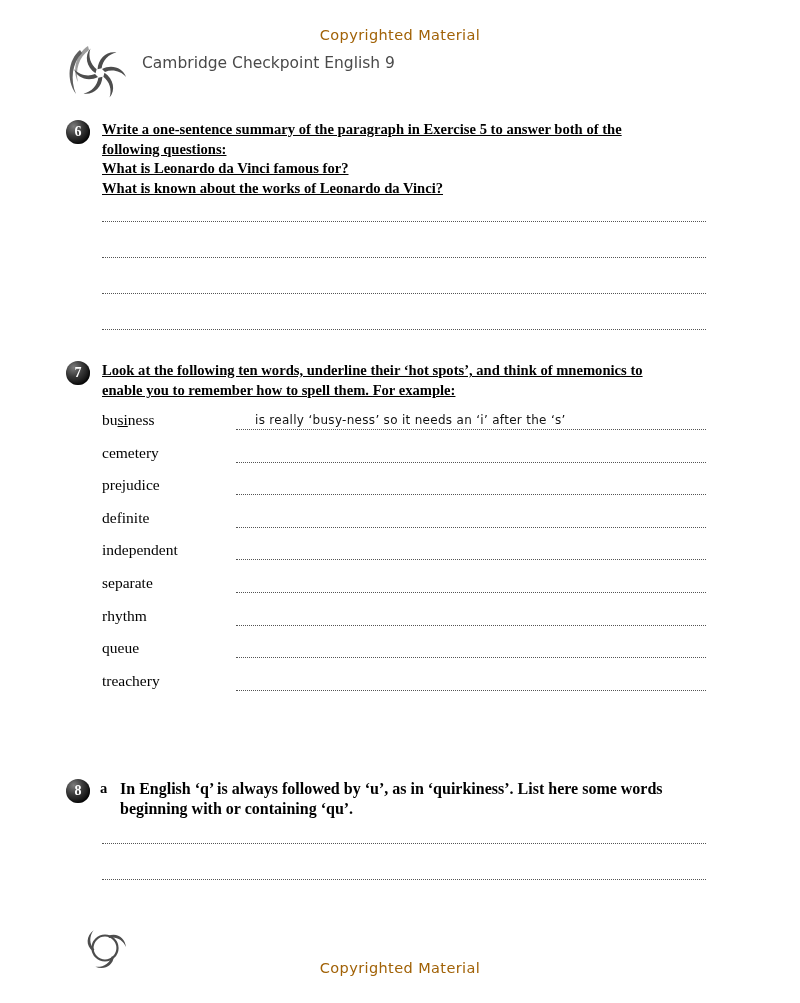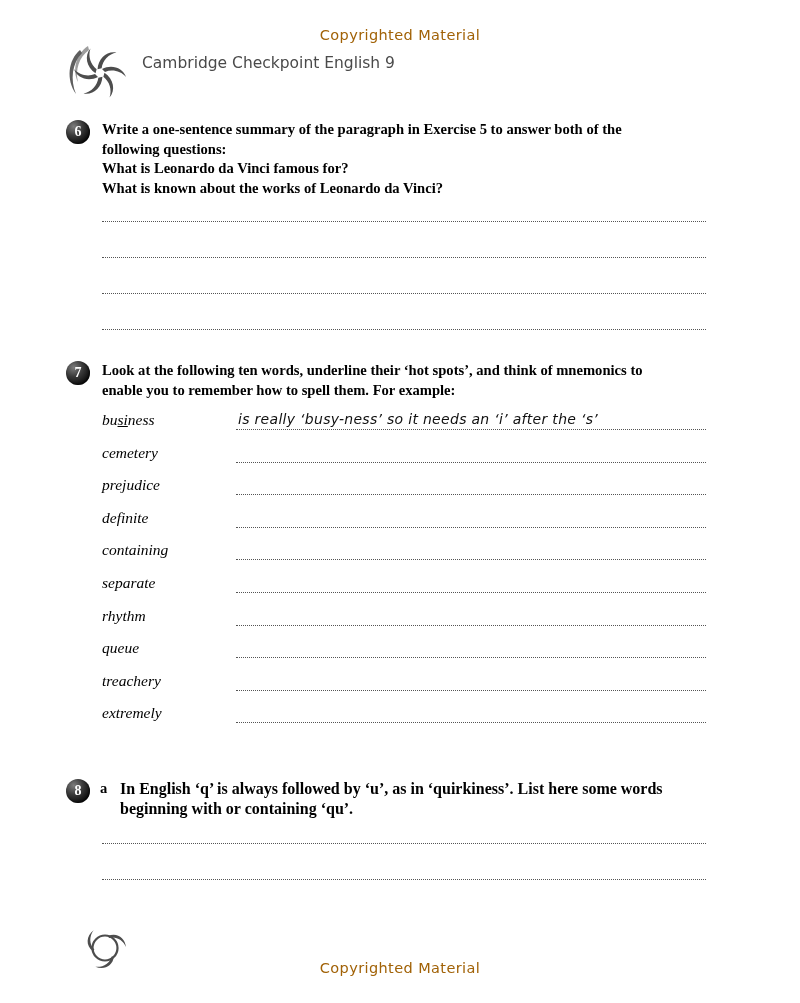--- a/index.html
+++ b/index.html
@@ -75,21 +75,21 @@
     font-size: 14px;
     line-height: 24px;
     text-align: center;
     box-shadow: inset -1px -1px 2px rgba(0,0,0,.6);
   }
   .ex-body {
     margin-left: 36px;
     font-size: 14.6px;
     line-height: 19.5px;
   }
-  .ex-body.bold { font-weight: bold; }
+  .ex-body.bold { font-weight: bold; text-decoration: underline; }
   .ex-line { white-space: nowrap; }
 
   
   .sub-row { display: flex; margin-left: 34px; }
   .sub-label {
     font-weight: bold;
     font-size: 14.6px;
     line-height: 19.5px;
     width: 20px;
     flex: 0 0 20px;
@@ -113,21 +113,20 @@
   
   .word-table {
     position: absolute;
     left: 102px;
     top: 408px;
     width: 604px;
   }
   .word-row {
     position: relative;
     height: 32.6px;
-    font-style: italic;
   }
   .word {
     position: absolute;
     left: 0;
     top: 3px;
     font-size: 15.5px;
     white-space: nowrap;
   }
   .word u { text-decoration: underline; text-underline-offset: 1px; }
   .answer-slot {
@@ -140,24 +139,24 @@
   .answer-rule {
     position: absolute;
     left: 0;
     bottom: 4px;
     width: 470px;
     height: 0;
     border-top: 1.4px dotted #555555;
   }
   .handwriting {
     position: absolute;
-    left: 2px;
+    left: 19px;
     bottom: 7px;
     font-family: "DejaVu Sans", sans-serif;
-    font-size: 14px;
+    font-size: 12px;
     letter-spacing: 0.3px;
     color: #111111;
     white-space: nowrap;
     transform: scaleY(1.06);
     transform-origin: left bottom;
   }
 
   
   .page-badge {
     position: absolute;
@@ -250,21 +249,21 @@
       <div class="answer-rule"></div>
     </div>
   </div>
   <div class="word-row">
     <div class="word">definite</div>
     <div class="answer-slot">
       <div class="answer-rule"></div>
     </div>
   </div>
   <div class="word-row">
-    <div class="word">containing</div>
+    <div class="word">independent</div>
     <div class="answer-slot">
       <div class="answer-rule"></div>
     </div>
   </div>
   <div class="word-row">
     <div class="word">separate</div>
     <div class="answer-slot">
       <div class="answer-rule"></div>
     </div>
   </div>
@@ -275,26 +274,20 @@
     </div>
   </div>
   <div class="word-row">
     <div class="word">queue</div>
     <div class="answer-slot">
       <div class="answer-rule"></div>
     </div>
   </div>
   <div class="word-row">
     <div class="word">treachery</div>
-    <div class="answer-slot">
-      <div class="answer-rule"></div>
-    </div>
-  </div>
-  <div class="word-row">
-    <div class="word">extremely</div>
     <div class="answer-slot">
       <div class="answer-rule"></div>
     </div>
   </div>
 </div>
 
 <div class="ex" style="top:779px;">
   <div class="badge">8</div>
   <div class="sub-row">
     <div class="sub-label">a</div>

